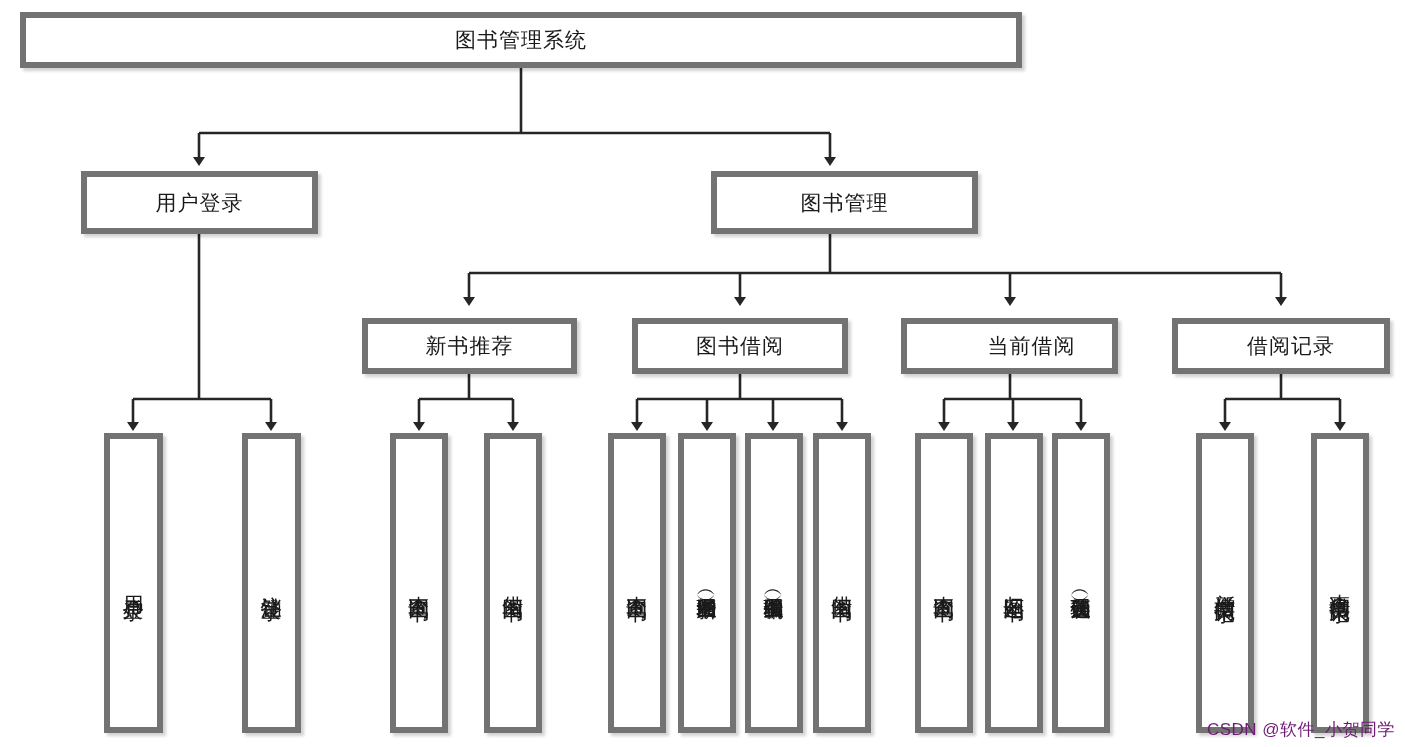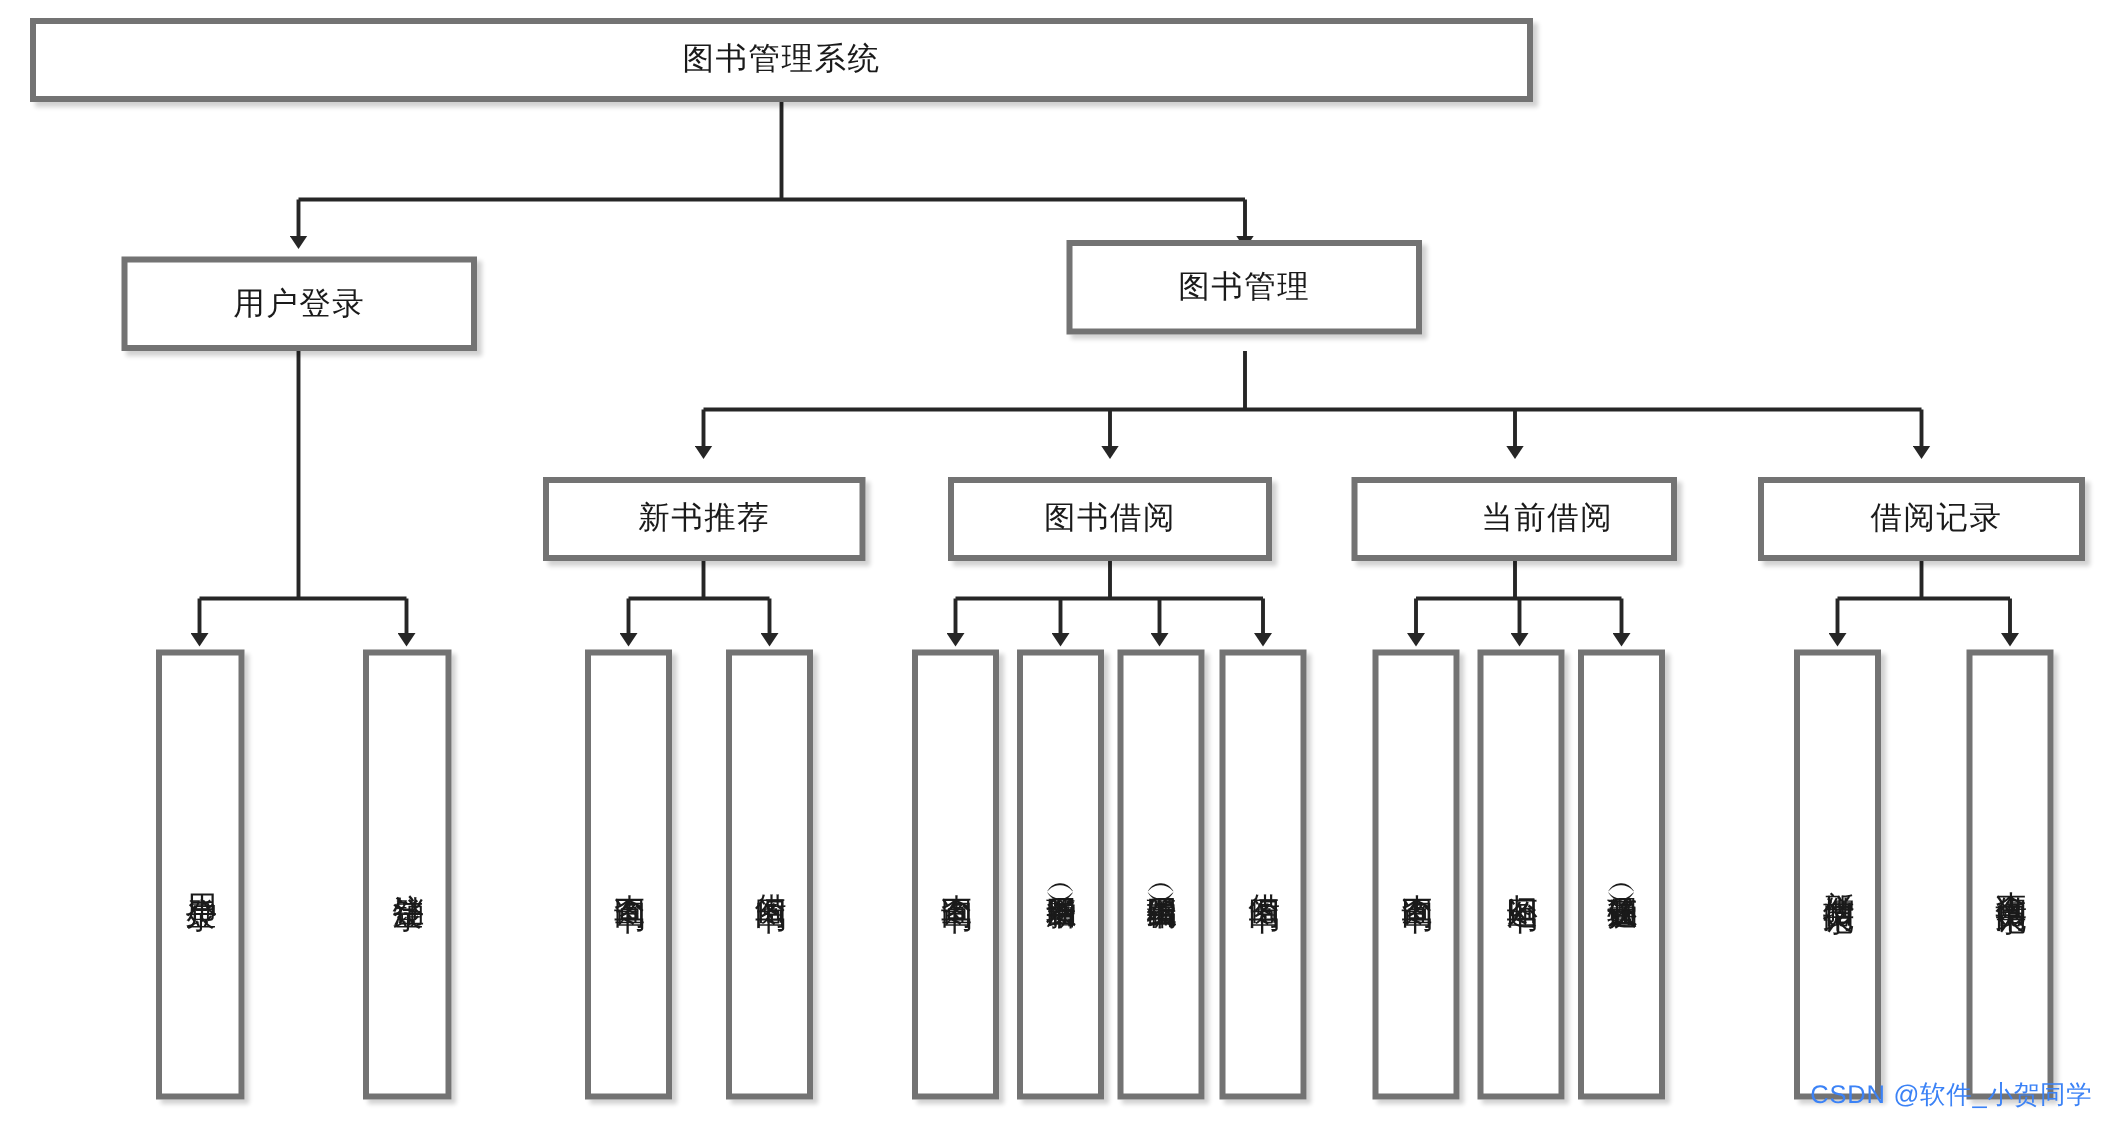--- a/index.html
+++ b/index.html
@@ -22,21 +22,21 @@
     left: 0;
     top: 0;
     width: 1405px;
     height: 747px;
     pointer-events: none;
   }
   .node {
     position: absolute;
     box-sizing: border-box;
     background: #ffffff;
-    border: 4px solid #737373;
+    border: 6px solid #737373;
     box-shadow: 3px 3px 3px rgba(0,0,0,0.18);
     display: flex;
     align-items: center;
     justify-content: center;
     color: #1a1a1a;
   }
   .node-h .label {
     font-size: 21px;
     line-height: 1.1;
     letter-spacing: 1px;
@@ -62,21 +62,21 @@
   .node-v.tight .label {
     font-size: 20px;
     line-height: 1.2;
     letter-spacing: 0px;
   }
   .watermark {
     position: absolute;
     right: 10px;
     bottom: 6px;
     font-size: 17px;
-    color: #3b82f6;
+    color: #701a75;
     letter-spacing: 0.5px;
     white-space: nowrap;
   }
 </style>
 </head>
 <body>
 
 <div id="canvas">
 
   <svg id="connectors" viewBox="0 0 1405 747" xmlns="http://www.w3.org/2000/svg">
@@ -130,21 +130,21 @@
   </svg>
 
   <div class="node node-root node-h" style="left:20px; top:12px; width:1002px; height:56px;">
     <span class="label">图书管理系统</span>
   </div>
 
   <div class="node node-h" style="left:81px; top:171px; width:237px; height:63px;">
     <span class="label">用户登录</span>
   </div>
 
-  <div class="node node-h" style="left:711px; top:160px; width:237px; height:63px;align-items:center;">
+  <div class="node node-h" style="left:711px; top:171px; width:267px; height:63px;align-items:center;">
     <span class="label">图书管理</span>
   </div>
 
   <div class="node node-h" style="left:632px; top:318px; width:216px; height:56px;">
     <span class="label">图书借阅</span>
   </div>
 
   <div class="node node-h" style="left:362px; top:318px; width:215px; height:56px;">
     <span class="label">新书推荐</span>
   </div>

